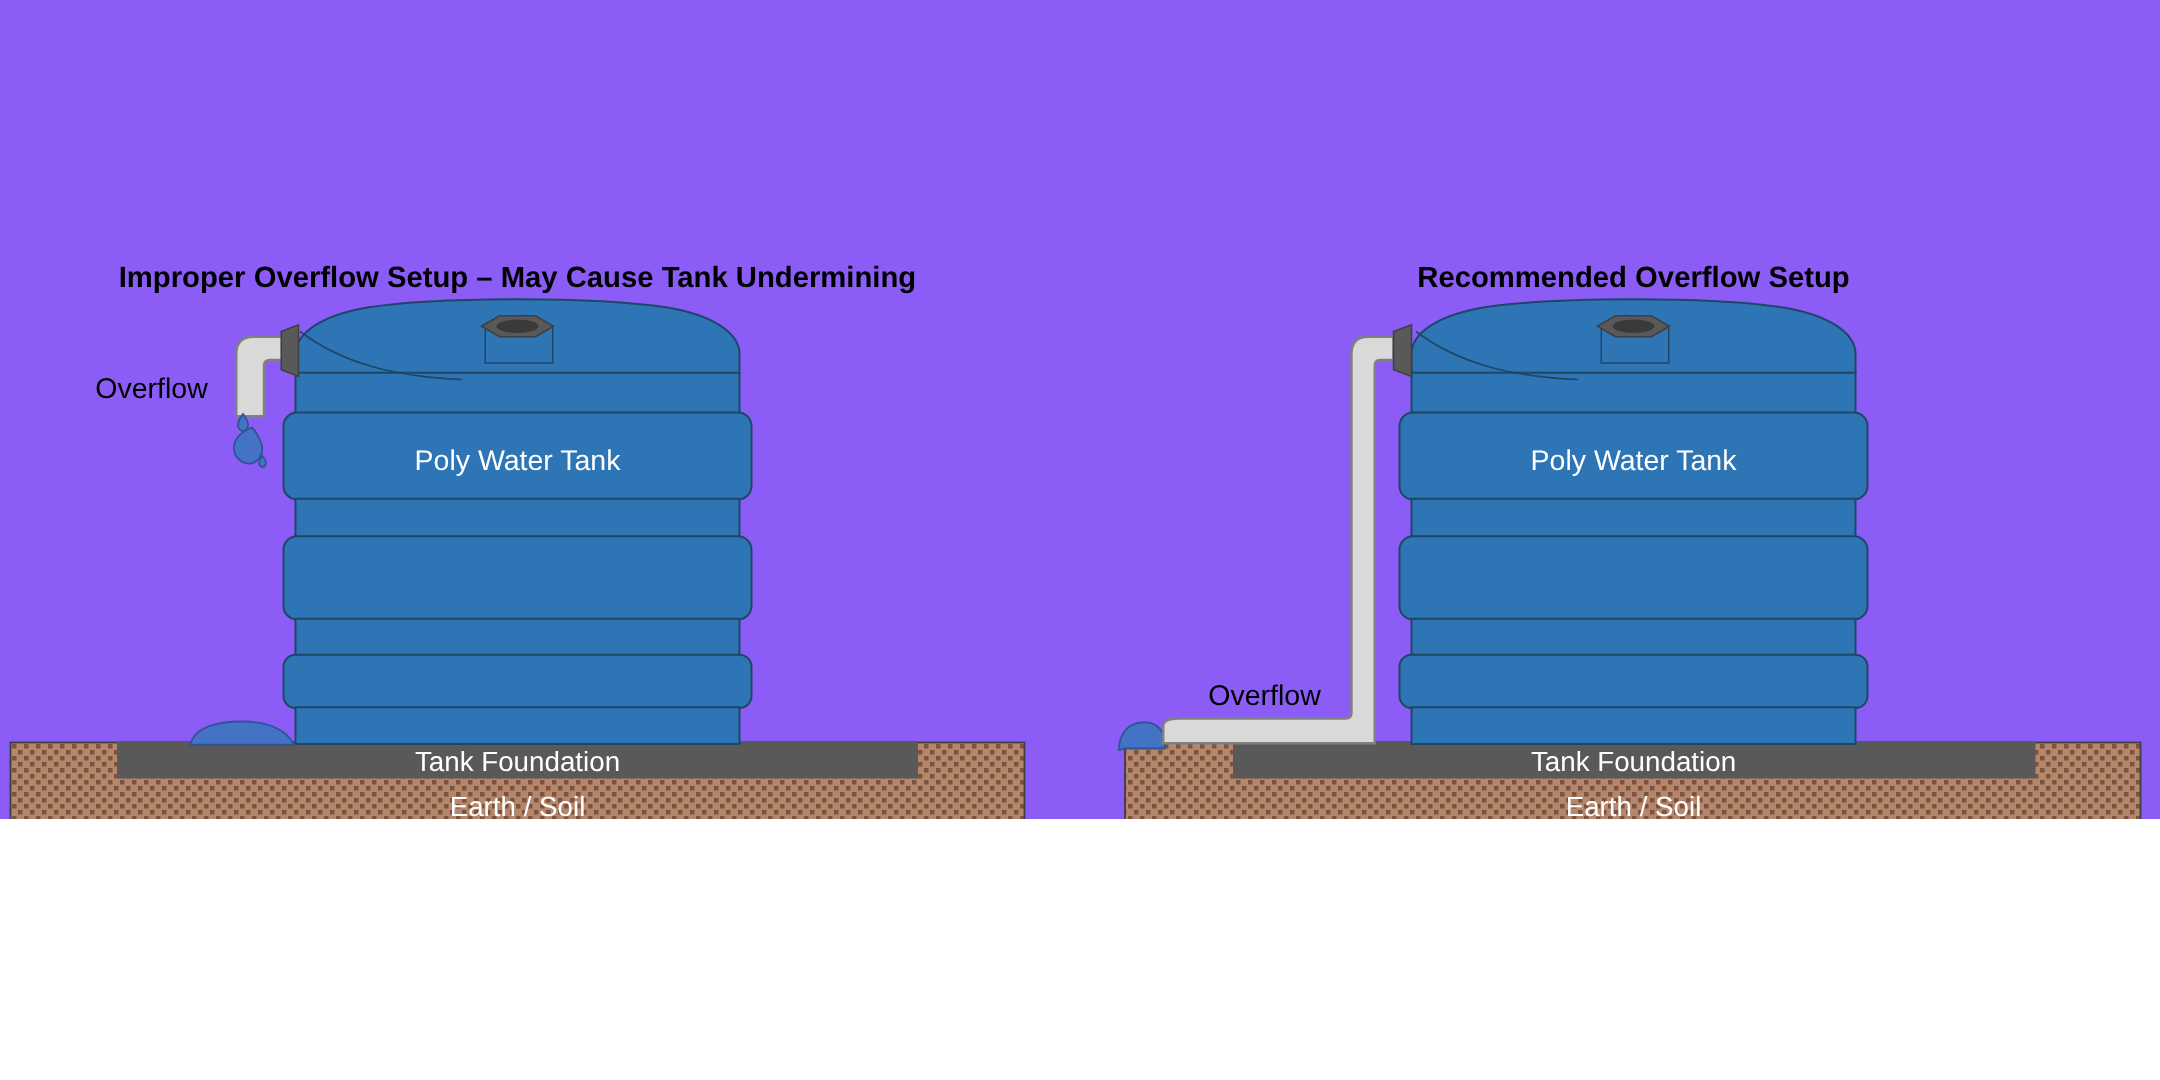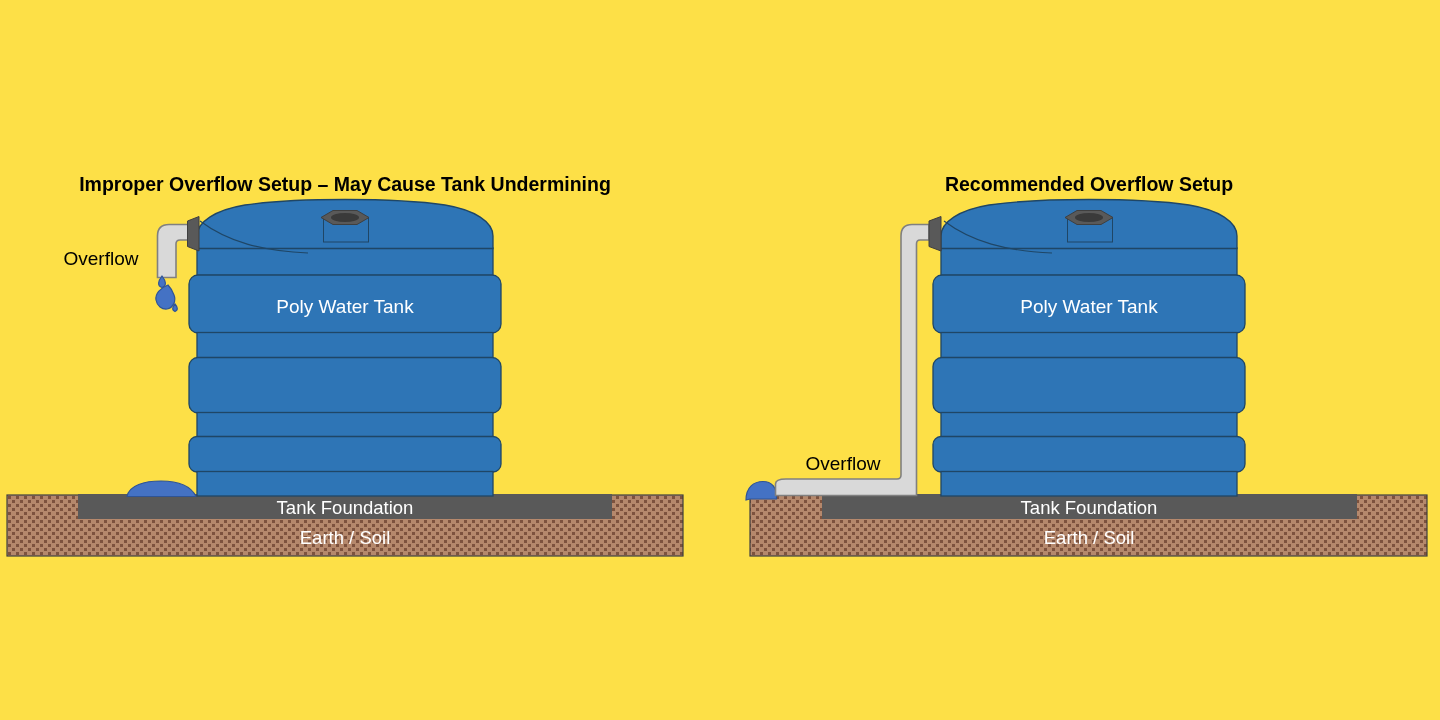--- a/index.html
+++ b/index.html
@@ -1,16 +1,16 @@
 <!DOCTYPE html>
 <html style="--tank-blue: #2E75B6; --tank-outline: #1F4666; --water-blue: #4472C4; --water-outline: #2F5496; --pipe-gray: #D9D9D9; --pipe-outline: #808080; --fitting-dark-gray: #595959; --foundation-gray: #595959; --soil-brown: #B5886C; --soil-speckle: #7D523E; --title-black: #000000; --label-white: #FFFFFF;"><head>
 <meta charset="utf-8">
 <style>
   html,body{margin:0;padding:0;background:#fff;}
-  #canvas{position:relative;width:1440px;height:720px;background:#fde047;overflow:hidden;
+  #canvas{position:relative;width:1440px;height:546px;background:#8b5cf6;overflow:hidden;
           font-family:"Liberation Sans",sans-serif;}
   svg{display:block;}
   .tank-shape{fill:var(--tank-blue,#2E75B6);stroke:var(--tank-outline,#1F4666);stroke-width:1.3;}
   .tank-line{fill:none;stroke:var(--tank-outline,#1F4666);stroke-width:1.1;}
   .cap-hex{fill:var(--fitting-dark-gray,#595959);stroke:#3F3F3F;stroke-width:1;}
   .cap-inner{fill:#3A3A3A;stroke:none;}
   .cap-rect{fill:none;stroke:var(--tank-outline,#1F4666);stroke-width:1;}
   .pipe{fill:var(--pipe-gray,#D9D9D9);stroke:var(--pipe-outline,#808080);stroke-width:1.6;}
   .fitting{fill:var(--fitting-dark-gray,#595959);stroke:#3F3F3F;stroke-width:1;}
   .water{fill:var(--water-blue,#4472C4);stroke:var(--water-outline,#2F5496);stroke-width:1.2;}

